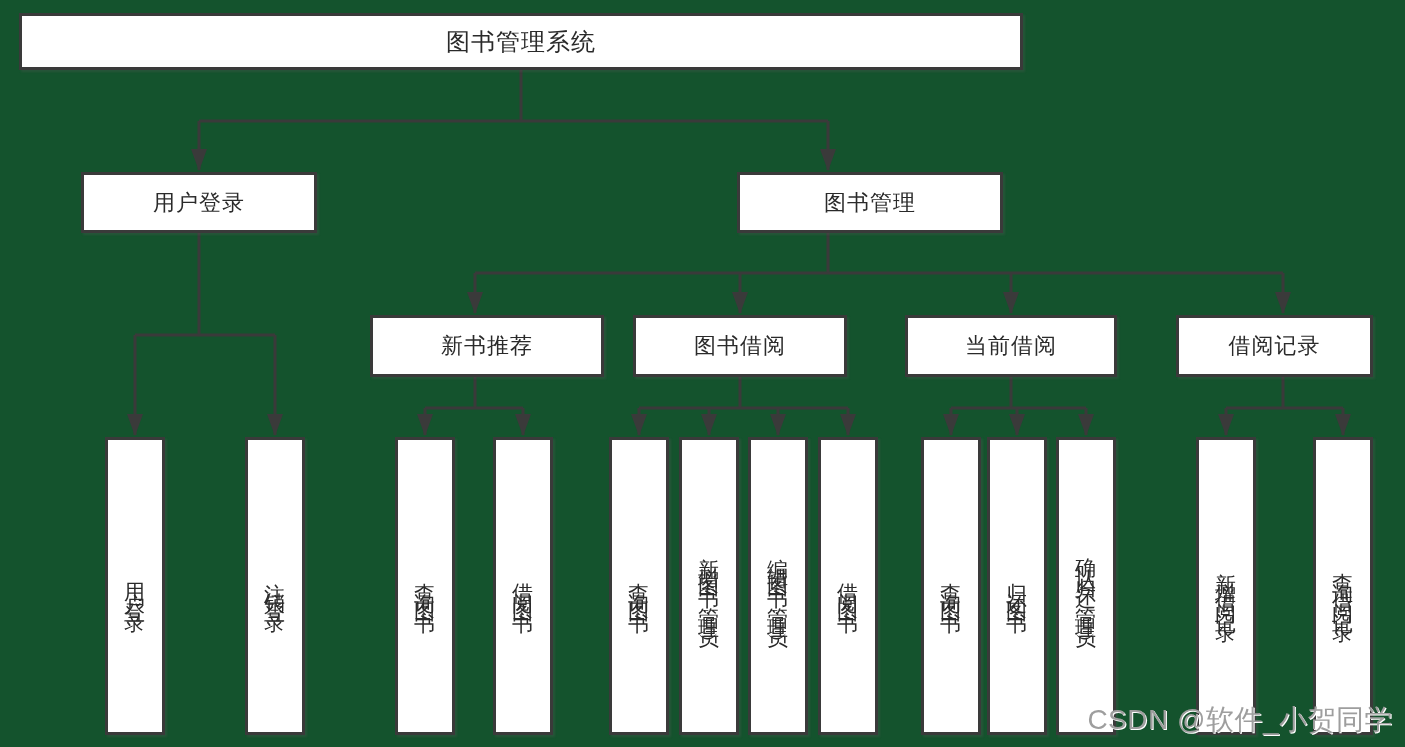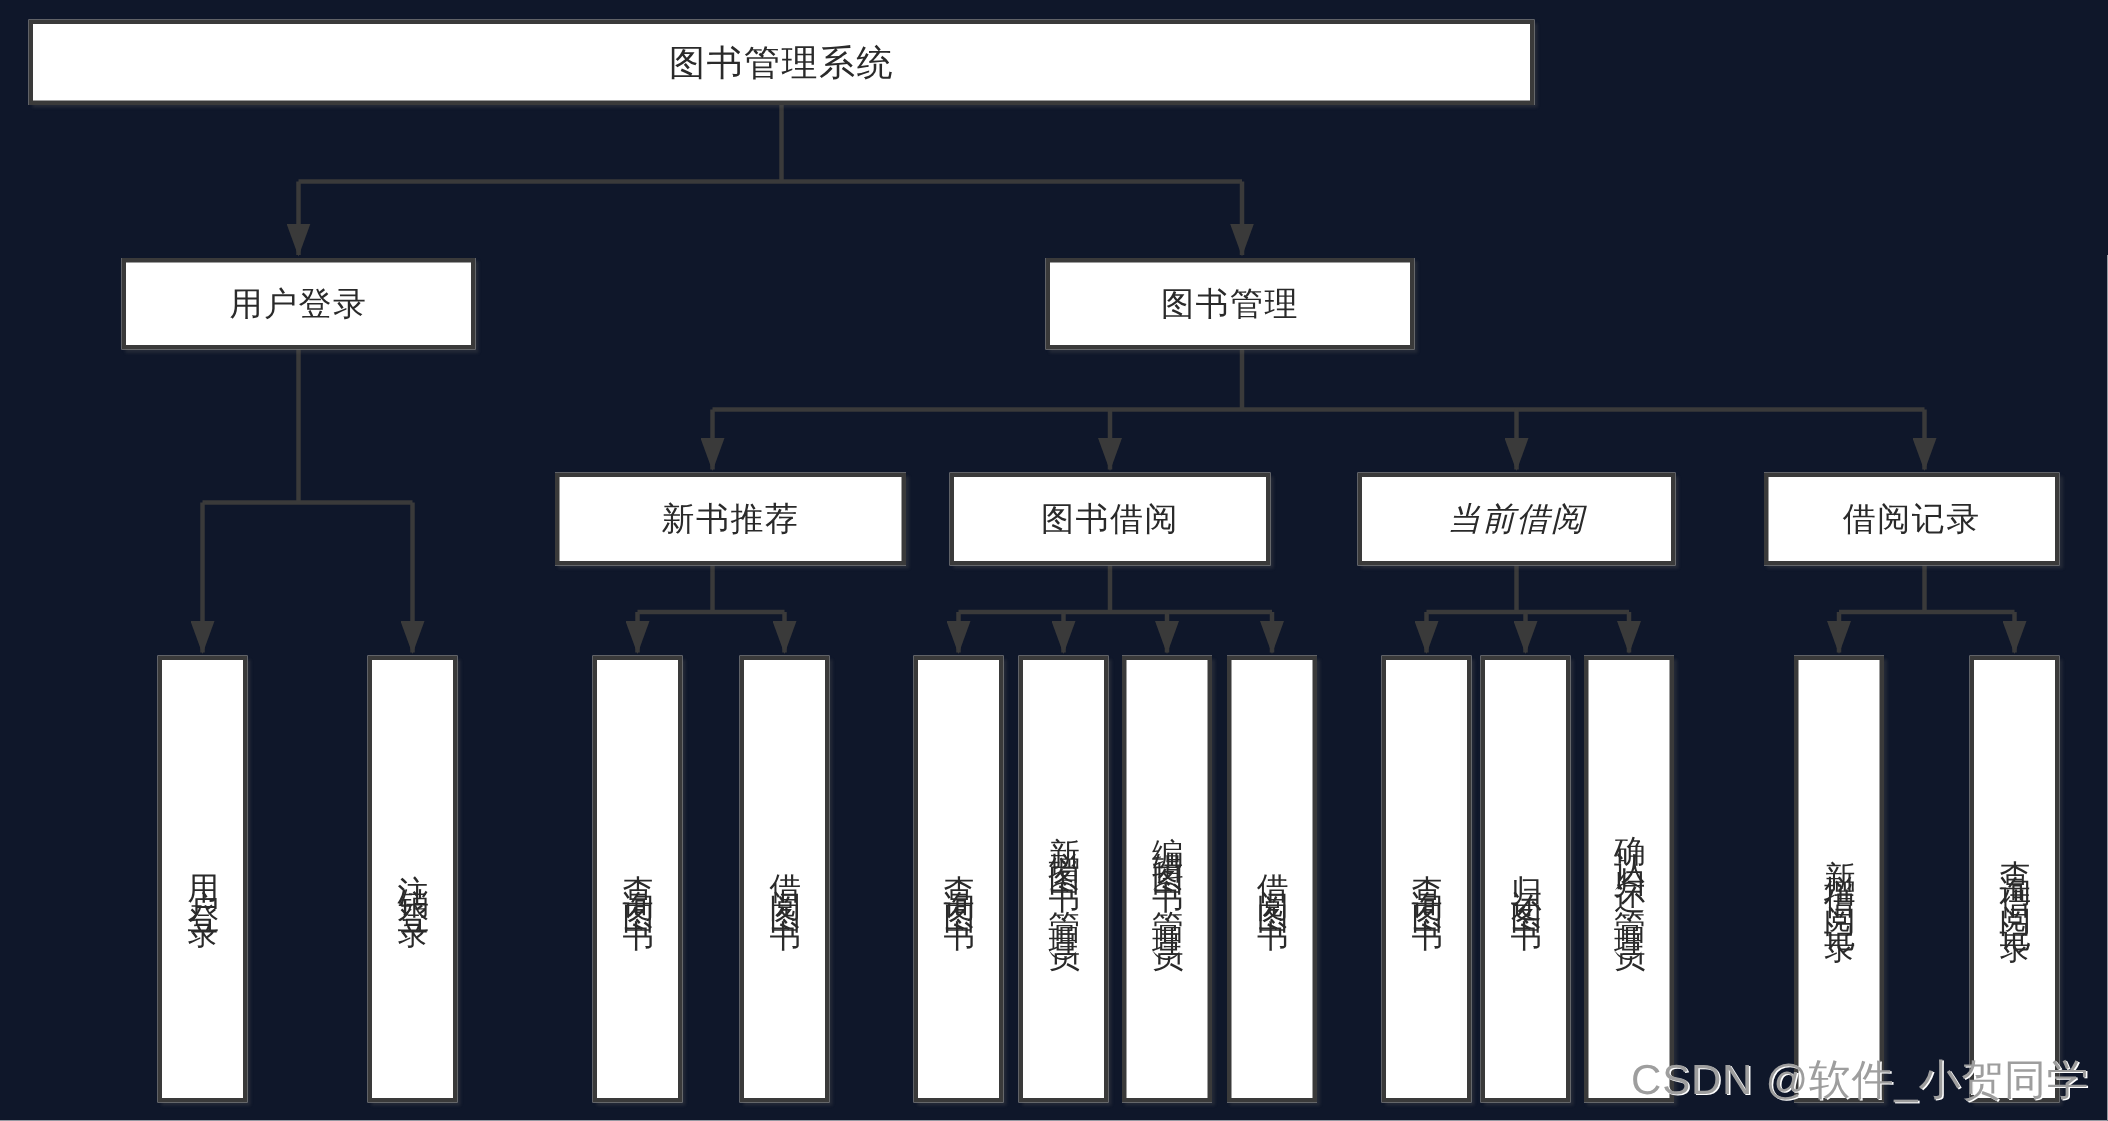--- a/index.html
+++ b/index.html
@@ -5,21 +5,21 @@
   * { margin: 0; padding: 0; box-sizing: border-box; }
   html, body { background: #ffffff; }
   body {
     font-family: "Liberation Sans", "DejaVu Sans", sans-serif;
     color: #2a2a2a;
   }
   .stage {
     position: relative;
     width: 1405px;
     height: 747px;
-    background: #0f172a;
+    background: #14532d;
     overflow: hidden;
   }
   .connectors {
     position: absolute;
     left: 0; top: 0;
     width: 1405px;
     height: 747px;
   }
   .node {
     position: absolute;
@@ -95,25 +95,25 @@
 
       <path d="M1283,377 V408 M1226,408 H1343"></path>
       <line x1="1226" y1="408" x2="1226" y2="435" marker-end="url(#arrow)"></line>
       <line x1="1343" y1="408" x2="1343" y2="435" marker-end="url(#arrow)"></line>
     </g>
   </svg>
 
   <div class="node root-box" style="left:19px; top:13px; width:1004px; height:57px;">图书管理系统</div>
 
   <div class="node h-box" style="left:81px; top:172px; width:236px; height:61px;">用户登录</div>
-  <div class="node h-box" style="left:697px; top:172px; width:246px; height:61px;">图书管理</div>
+  <div class="node h-box" style="left:737px; top:172px; width:266px; height:61px;">图书管理</div>
 
   <div class="node h-box" style="left:370px; top:315px; width:234px; height:62px;">新书推荐</div>
   <div class="node h-box" style="left:633px; top:315px; width:214px; height:62px;">图书借阅</div>
-  <div class="node h-box" style="left:905px; top:315px; width:212px; height:62px;font-style:italic;">当前借阅</div>
+  <div class="node h-box" style="left:905px; top:315px; width:212px; height:62px;">当前借阅</div>
   <div class="node h-box" style="left:1176px; top:315px; width:197px; height:62px;">借阅记录</div>
 
   <div class="node leaf" style="left:105px; top:437px; width:60px; height:298px;">用户登录</div>
   <div class="node leaf" style="left:245px; top:437px; width:60px; height:298px;">注销登录</div>
 
   <div class="node leaf" style="left:395px; top:437px; width:60px; height:298px;">查询图书</div>
   <div class="node leaf" style="left:493px; top:437px; width:60px; height:298px;">借阅图书</div>
 
   <div class="node leaf" style="left:609px; top:437px; width:60px; height:298px;">查询图书</div>
   <div class="node leaf" style="left:679px; top:437px; width:60px; height:298px;">新增图书（管理员）</div>

